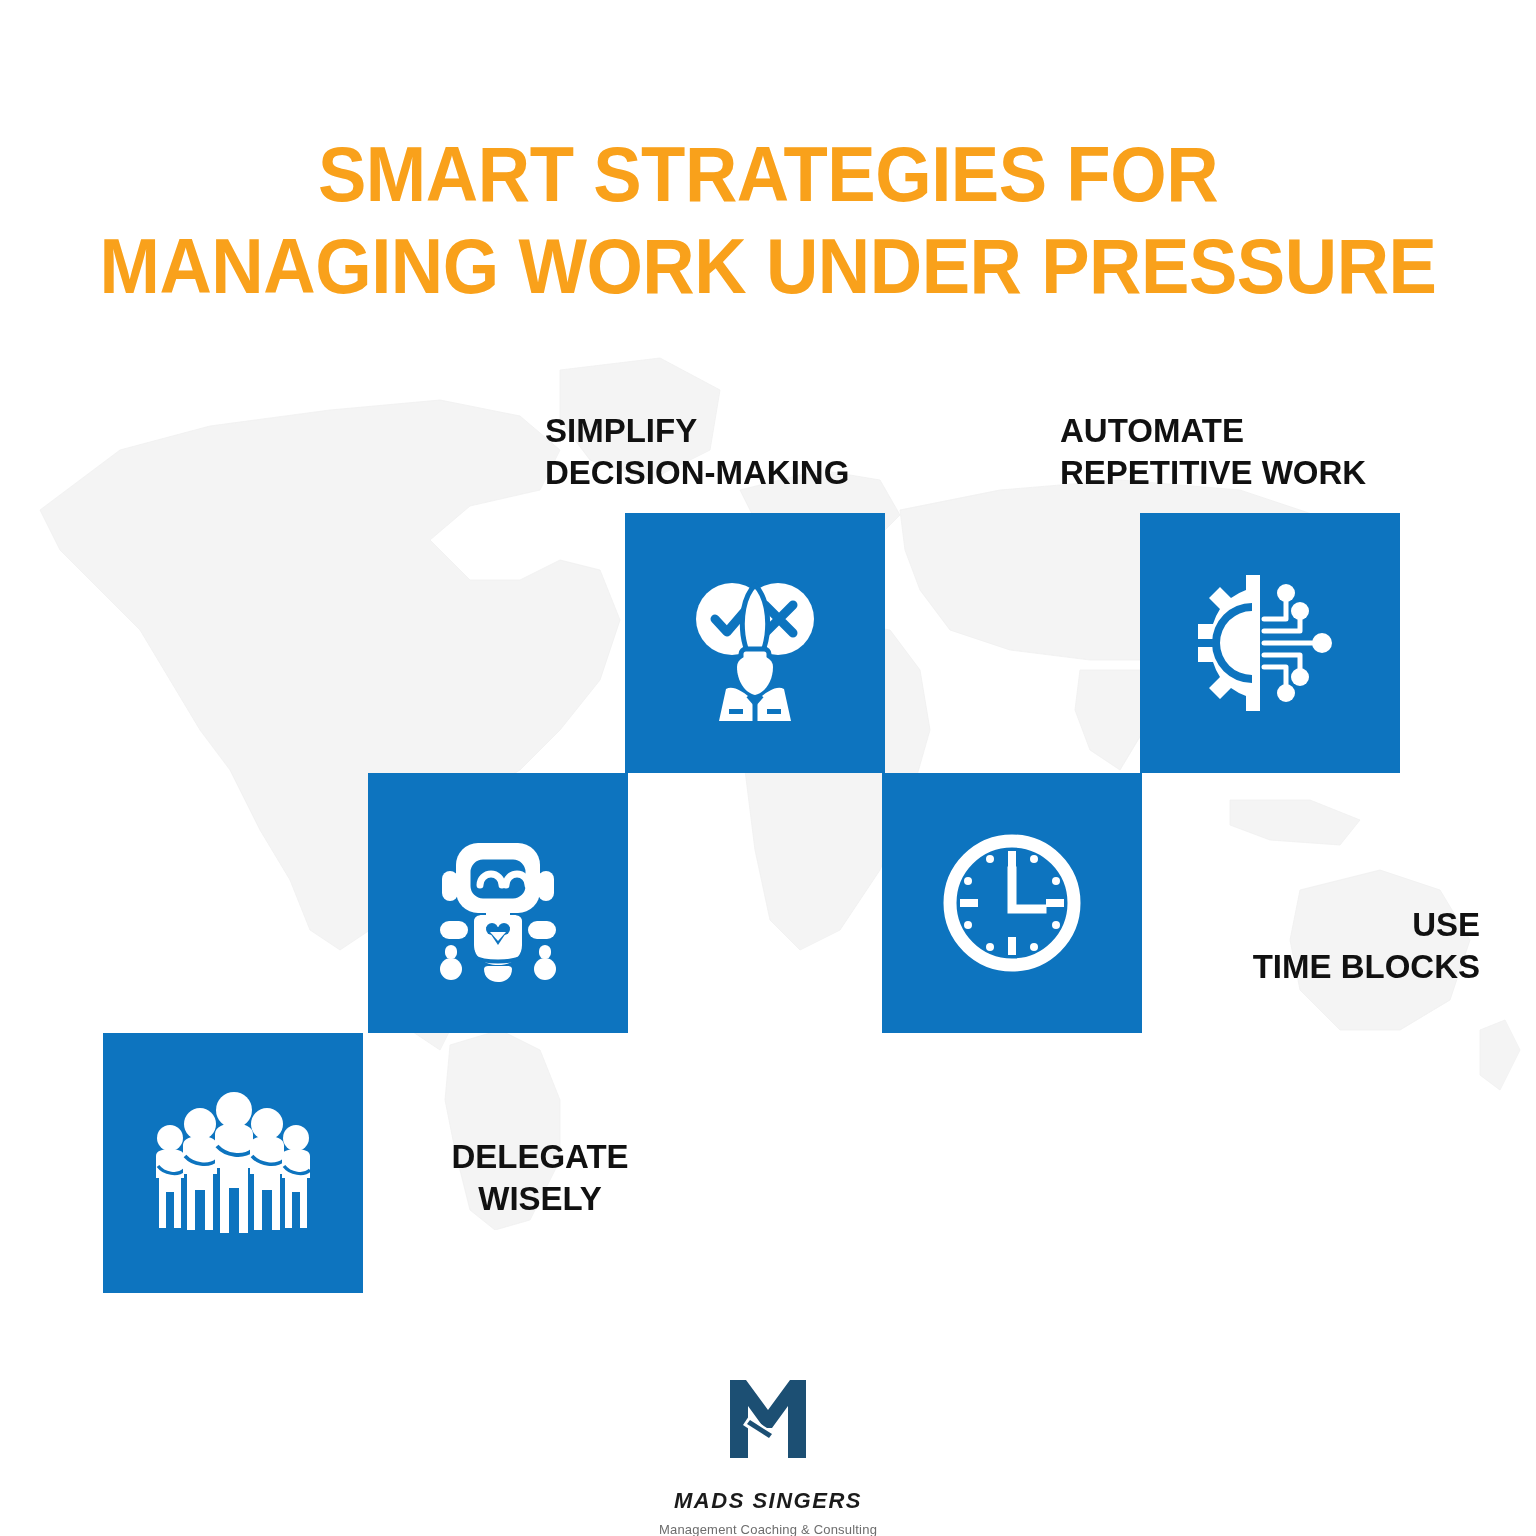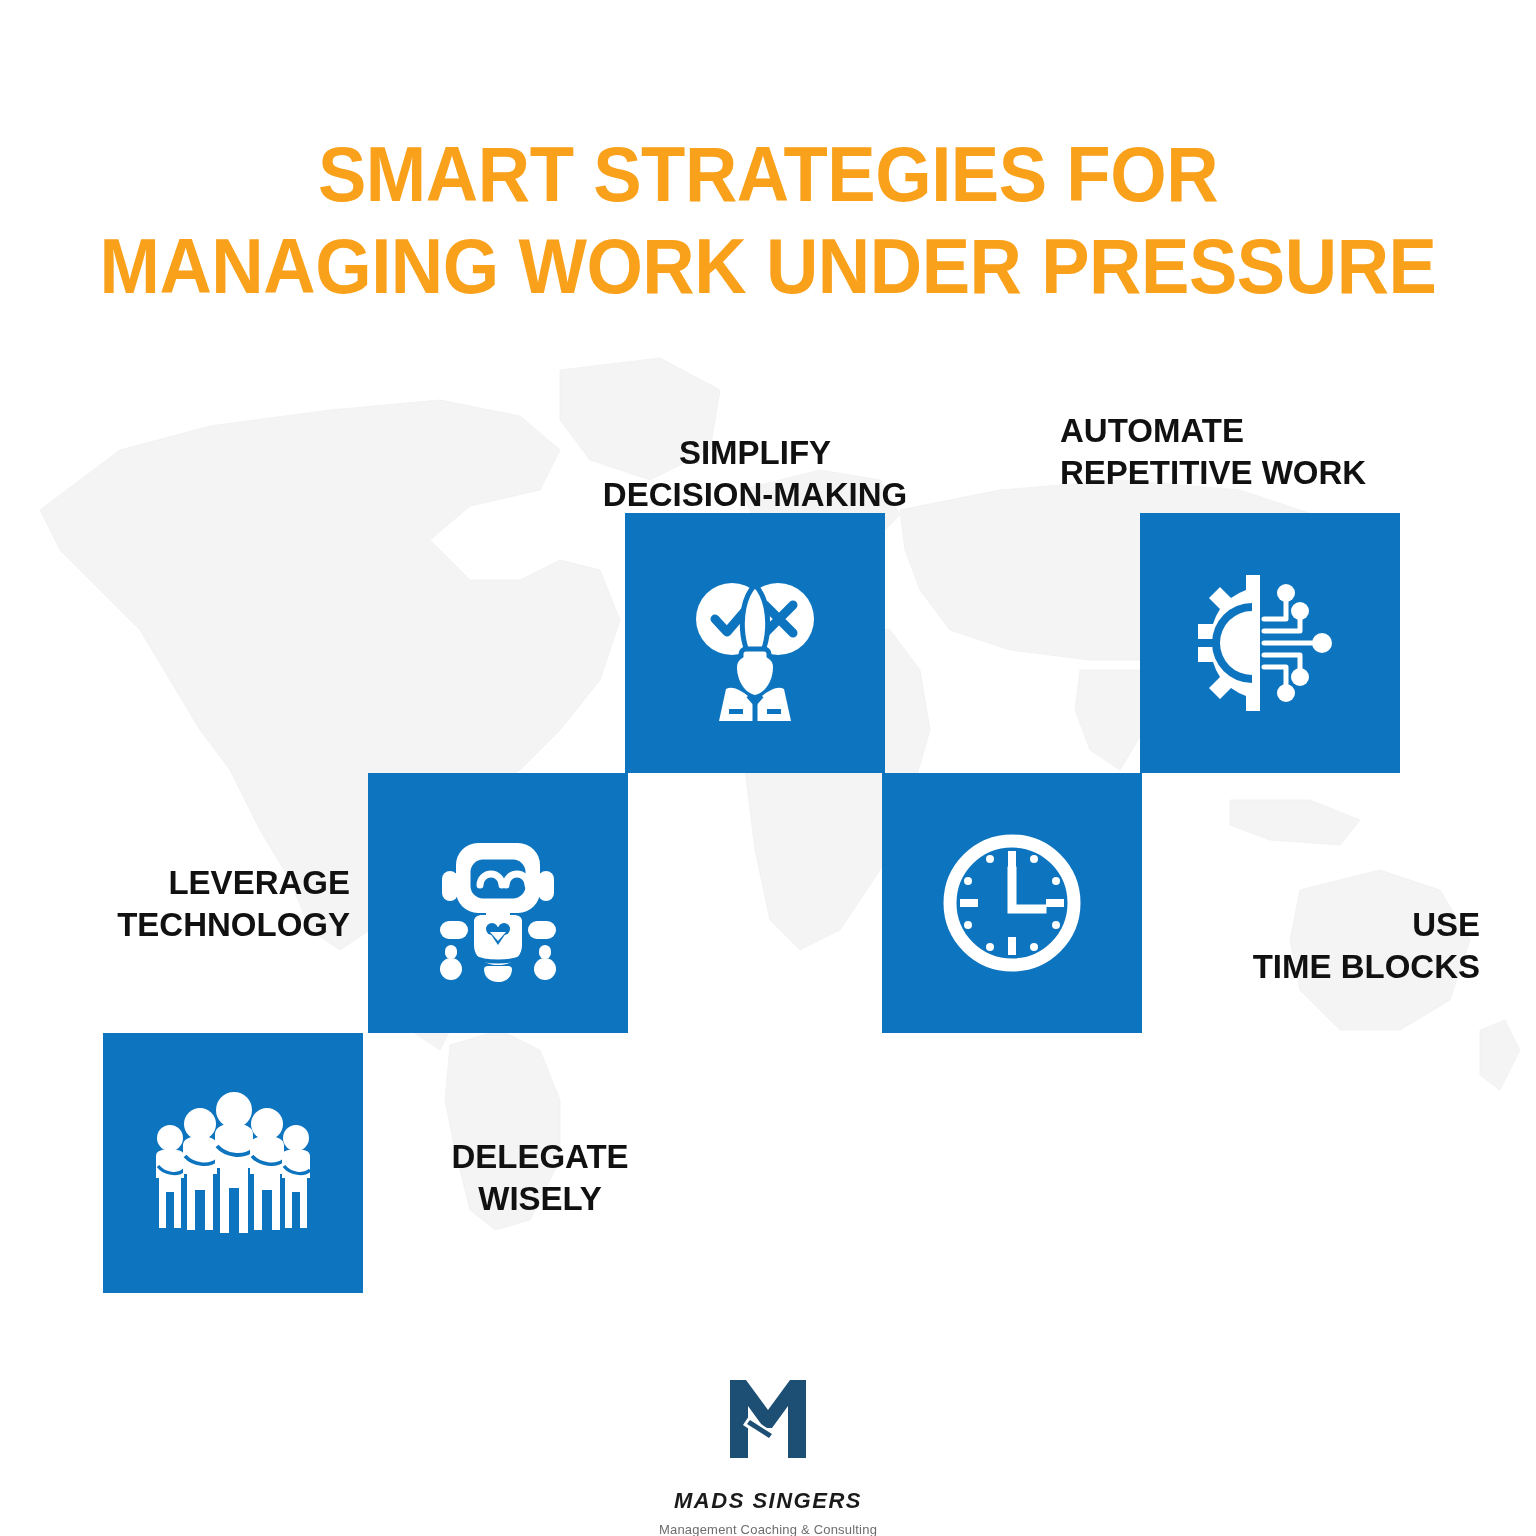--- a/index.html
+++ b/index.html
@@ -74,22 +74,22 @@
   .label {
     position: absolute;
     color: #111111;
     font-family: "Liberation Sans", sans-serif;
     font-weight: bold;
     font-size: 33px;
     line-height: 42px;
     white-space: pre-line;
   }
   #label-simplify {
-    left: 545px; top: 432px; width: 420px;
-    text-align: center;
+    left: 545px; top: 410px; width: 420px;
+    text-align: left;
   }
   #label-automate {
     left: 1060px; top: 410px; width: 430px;
     text-align: left;
   }
   #label-leverage {
     left: 60px; top: 862px; width: 290px;
     text-align: right;
   }
   #label-timeblock {
@@ -177,22 +177,20 @@
 
   <div id="title">SMART STRATEGIES FOR
 MANAGING WORK UNDER PRESSURE</div>
 
   <div class="label" id="label-simplify">SIMPLIFY
 DECISION-MAKING</div>
 
   <div class="label" id="label-automate">AUTOMATE
 REPETITIVE WORK</div>
 
-  <div class="label" id="label-leverage">LEVERAGE
-TECHNOLOGY</div>
 
   <div class="label" id="label-timeblock">USE
 TIME BLOCKS</div>
 
   <div class="label" id="label-delegate">DELEGATE
 WISELY</div>
 
   <div class="tile" id="tile-simplify">
     <svg width="160" height="160" viewBox="0 0 160 160">
       <g fill="#ffffff">

